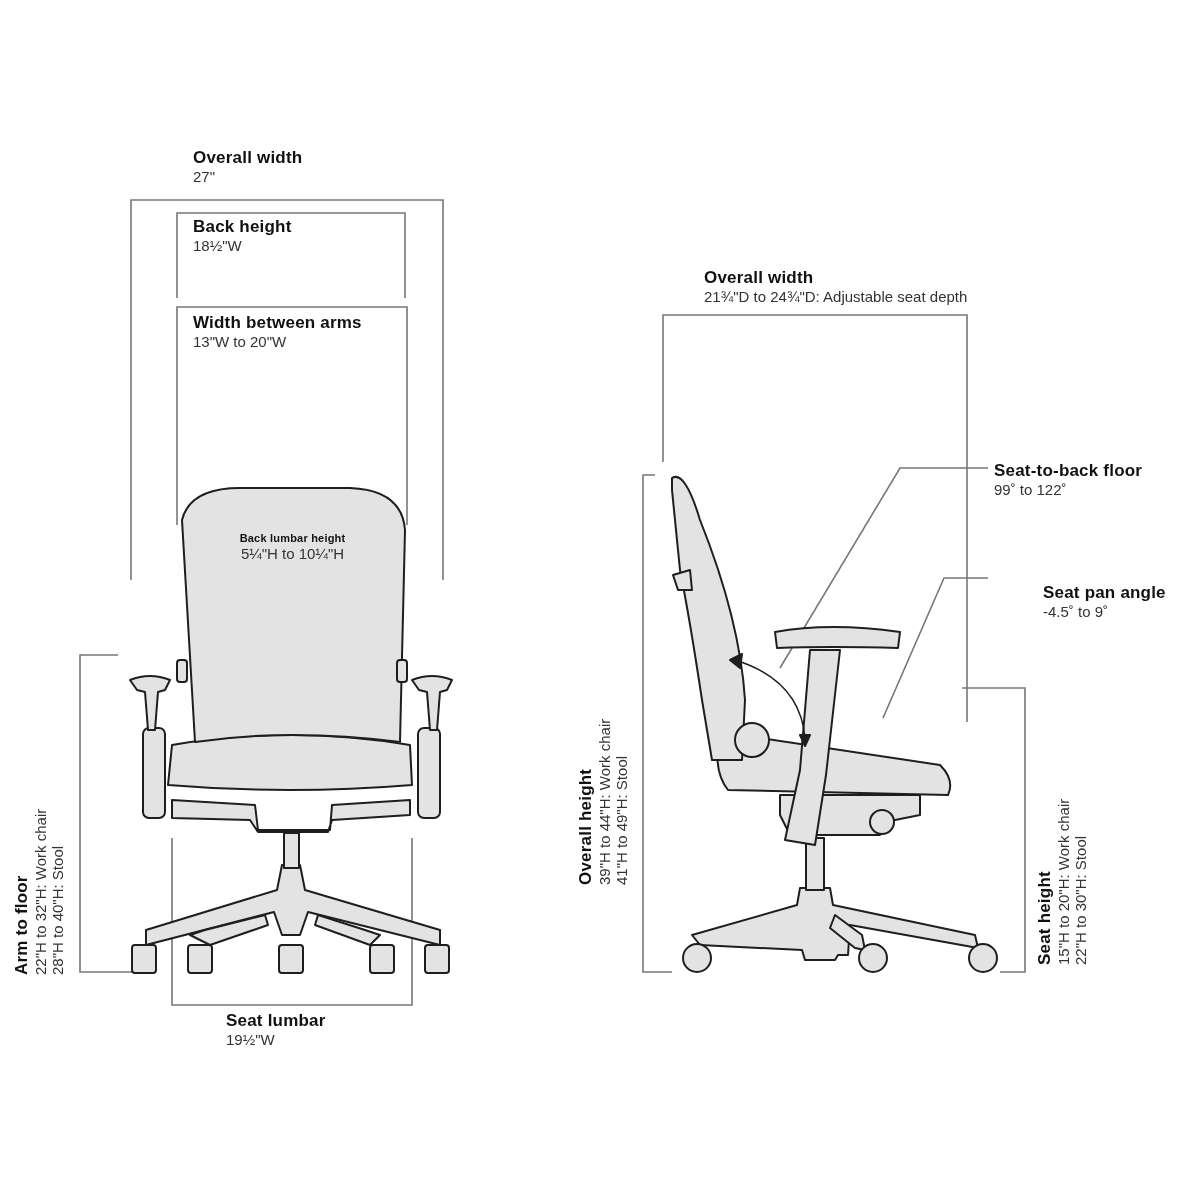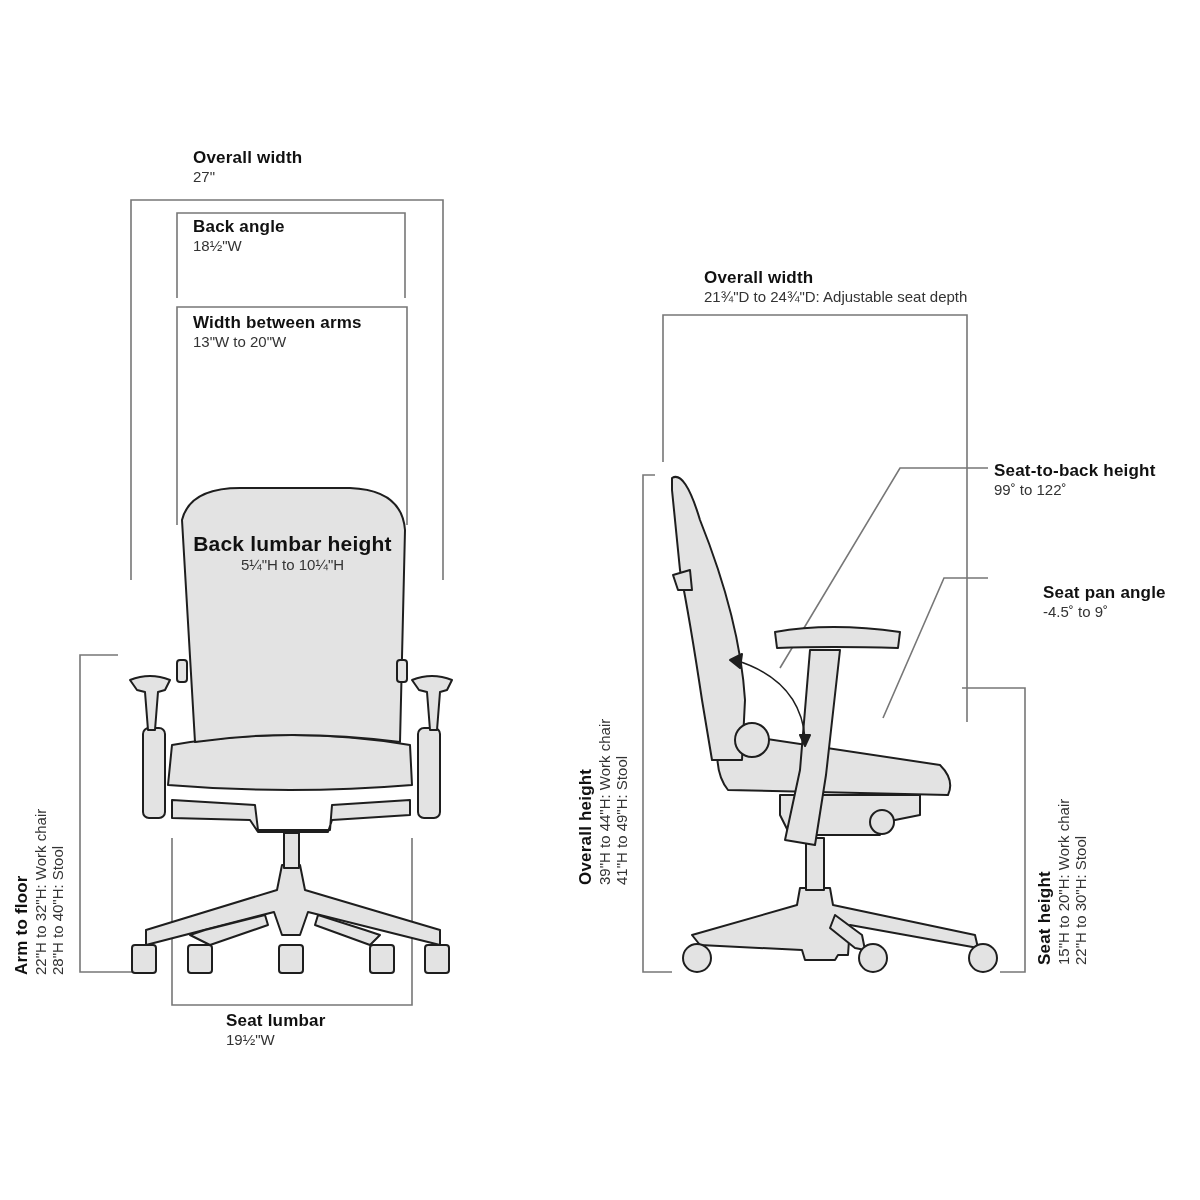--- a/index.html
+++ b/index.html
@@ -103,52 +103,52 @@
       <path d="M800,735 L810,735 L805,746 Z" fill="#1e1e1e"></path>
     </g>
   </svg>
 
   <div class="label" style="left:193px; top:148px;">
     <span class="t">Overall width</span>
     <span class="v">27"</span>
   </div>
 
   <div class="label" style="left:193px; top:217px;">
-    <span class="t">Back angle</span>
+    <span class="t">Back height</span>
     <span class="v">18½"W</span>
   </div>
 
   <div class="label" style="left:193px; top:313px; width:190px;">
     <span class="t">Width between arms</span>
     <span class="v">13"W to 20"W</span>
   </div>
 
   <div class="label center" style="left:190px; top:532px; width:205px;">
-    <span class="t" style="font-size:21px;">Back lumbar height</span>
+    <span class="t" style="font-size:11px;">Back lumbar height</span>
     <span class="v">5¼"H to 10¼"H</span>
   </div>
 
   <div class="label vert" style="left:12px; top:975px;">
     <span class="t">Arm to floor</span>
     <span class="v">22"H to 32"H: Work chair</span>
     <span class="v">28"H to 40"H: Stool</span>
   </div>
 
   <div class="label" style="left:226px; top:1011px;">
     <span class="t">Seat lumbar</span>
     <span class="v">19½"W</span>
   </div>
 
   <div class="label" style="left:704px; top:268px;">
     <span class="t">Overall width</span>
     <span class="v">21¾"D to 24¾"D: Adjustable seat depth</span>
   </div>
 
   <div class="label" style="left:994px; top:461px;">
-    <span class="t">Seat-to-back height</span>
+    <span class="t">Seat-to-back floor</span>
     <span class="v">99˚ to 122˚</span>
   </div>
 
   <div class="label" style="left:1043px; top:573px;margin-top:10px;">
     <span class="t">Seat pan angle</span>
     <span class="v">-4.5˚ to 9˚</span>
   </div>
 
   <div class="label vert" style="left:576px; top:885px;">
     <span class="t">Overall height</span>

